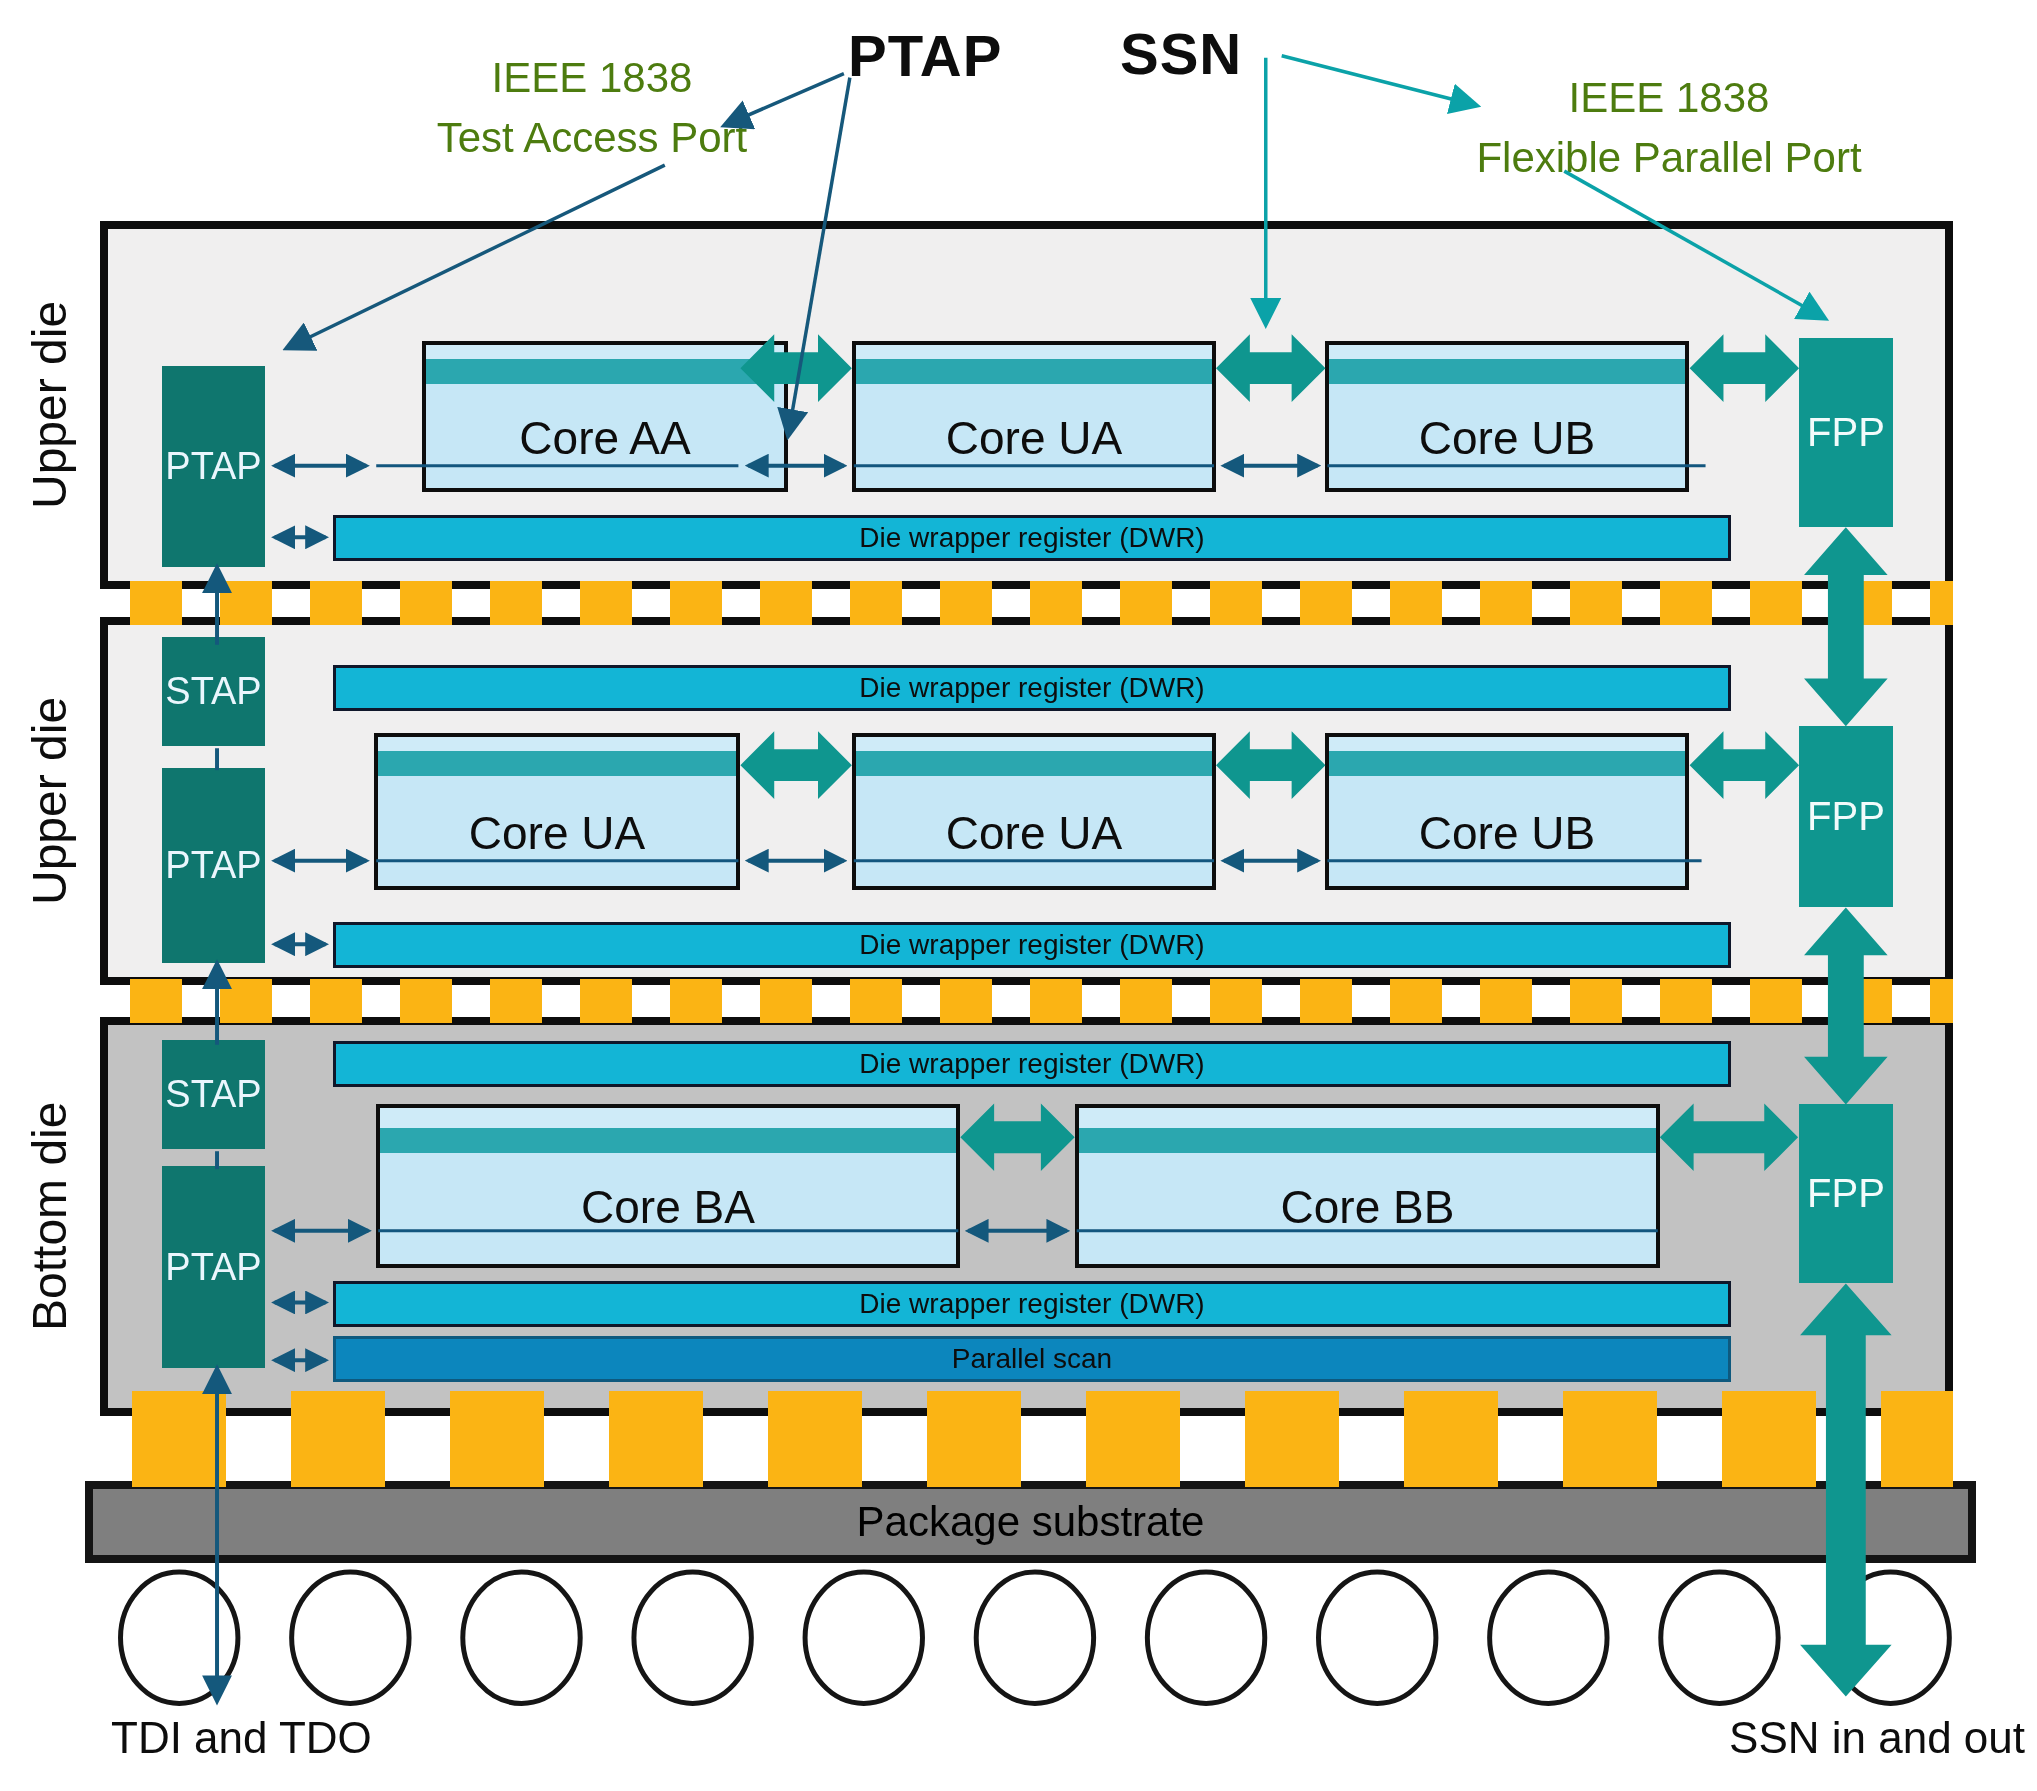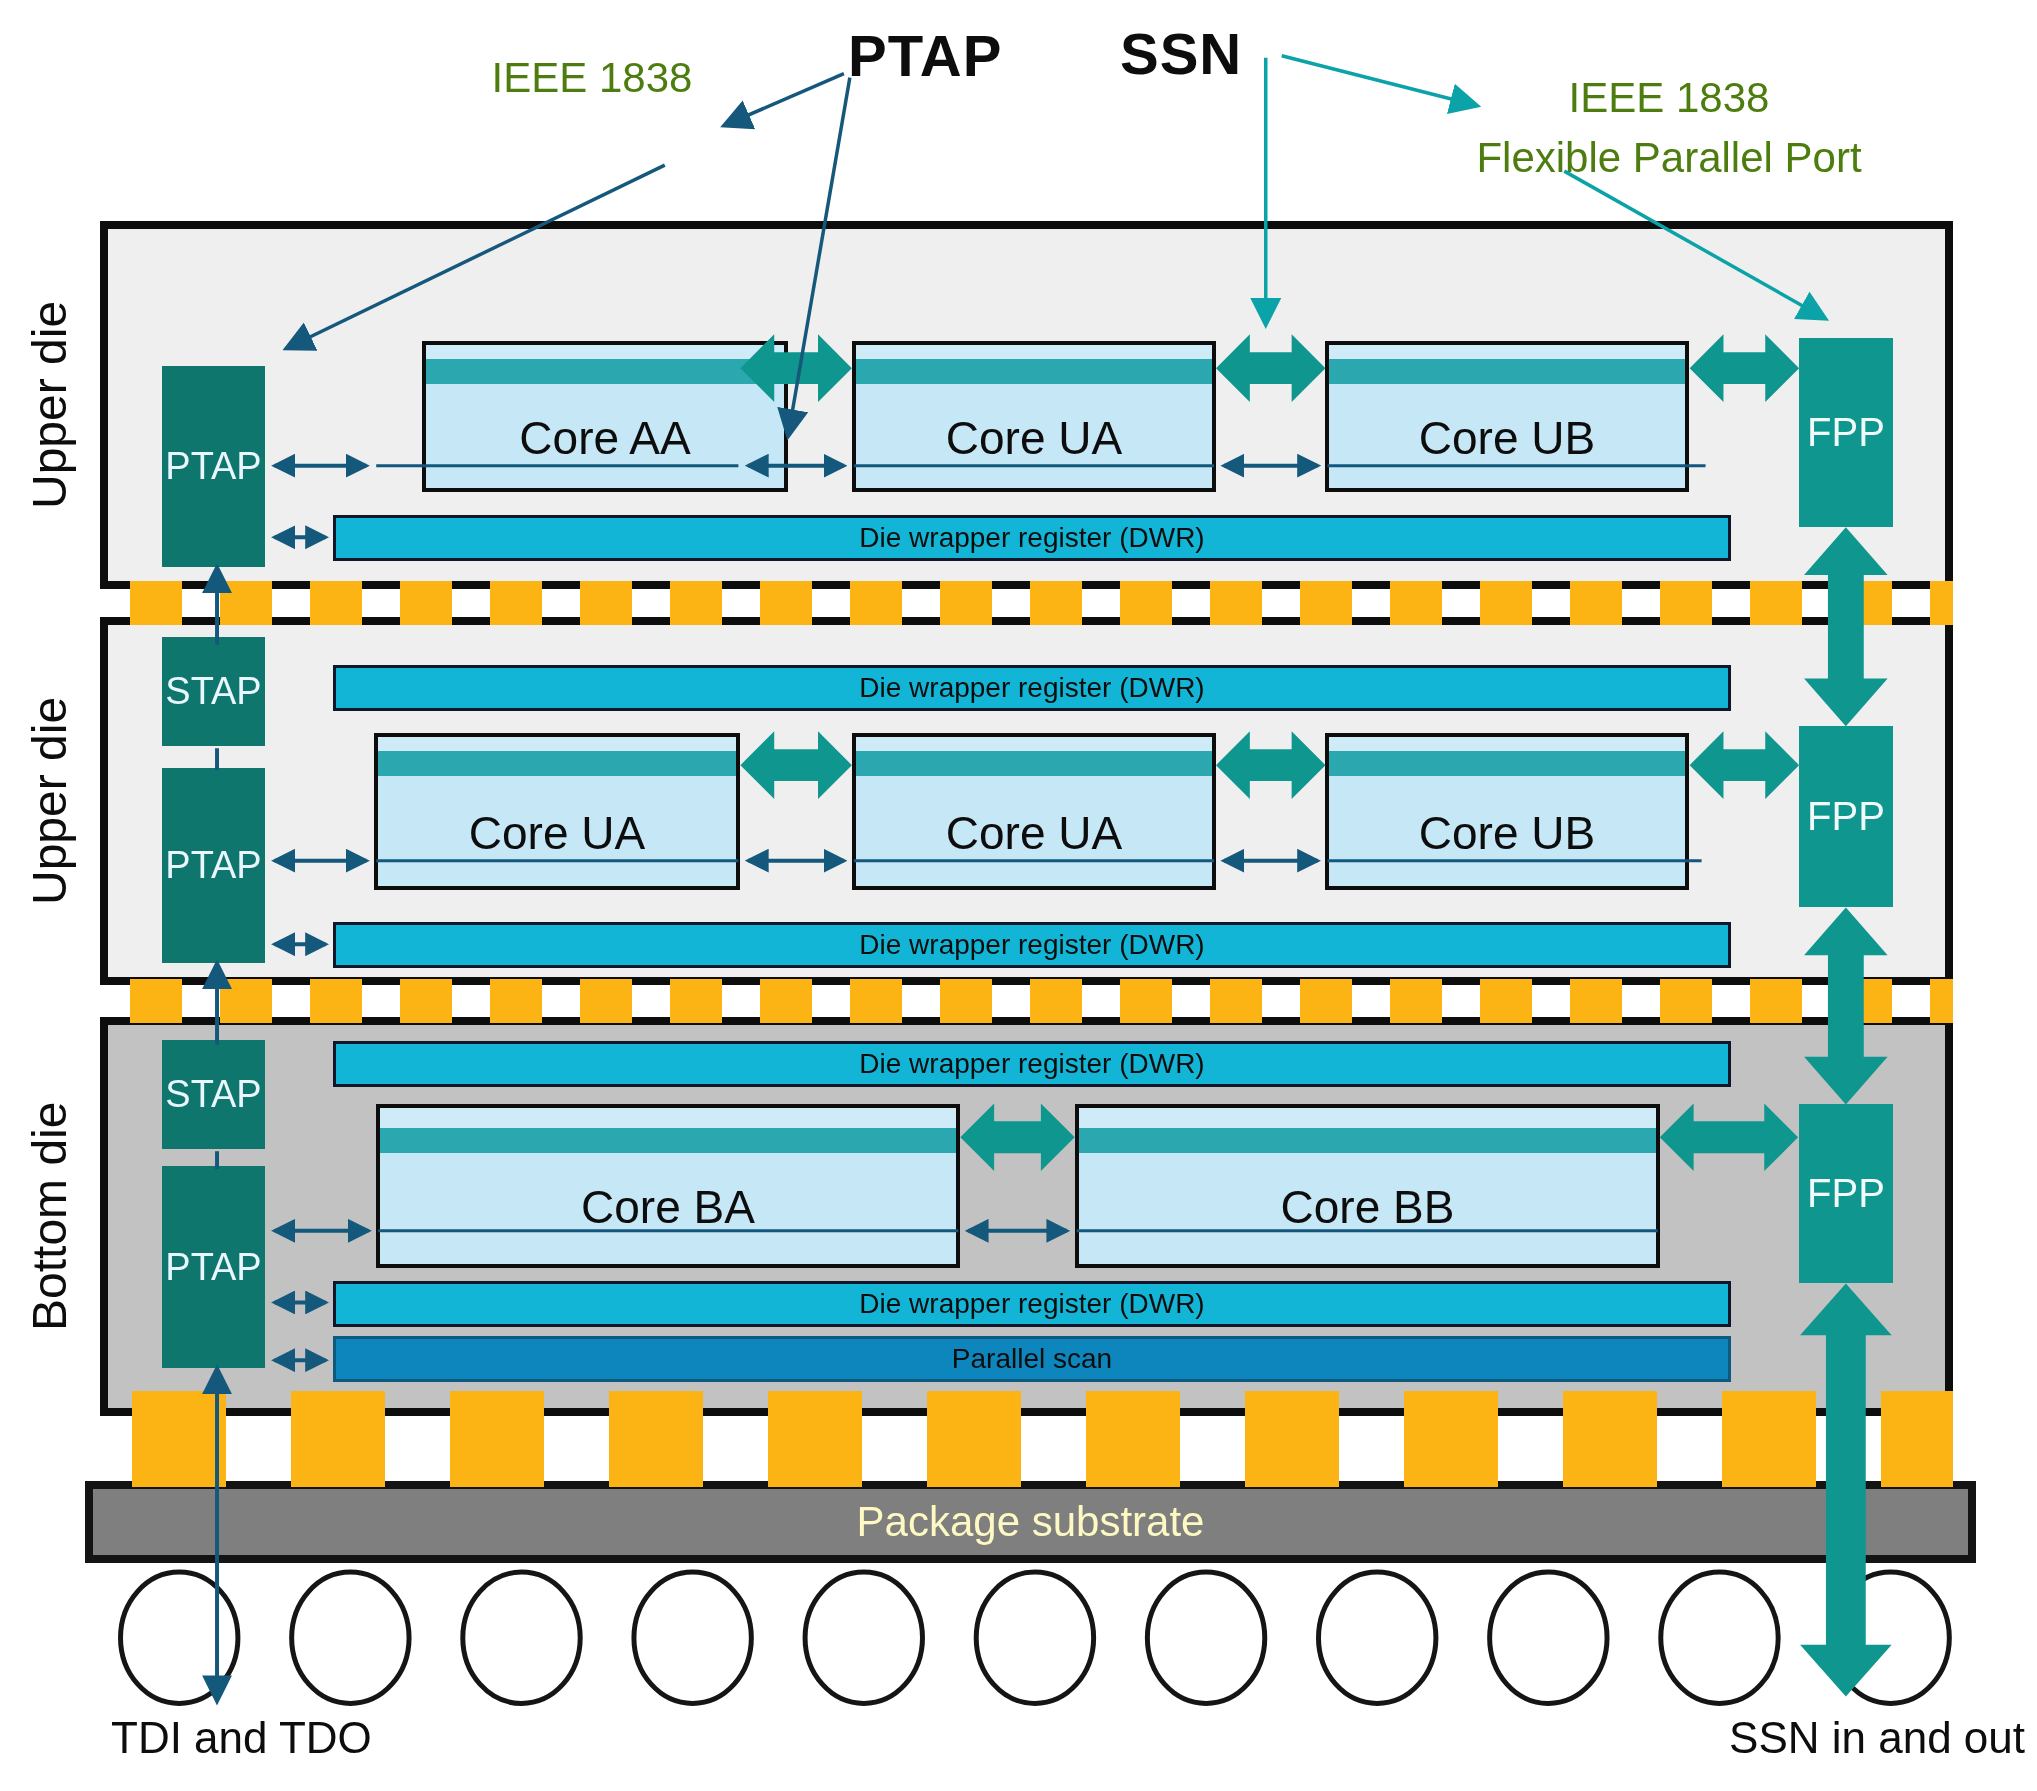--- a/index.html
+++ b/index.html
@@ -39,33 +39,34 @@
   .fpp{background:#0f968f;color:#f2fbfb;font-size:40px;display:flex;align-items:center;
        justify-content:center;z-index:3;}
 
   
   .strip{z-index:5;}
   .strip.micro{background:repeating-linear-gradient(90deg,transparent 0 30px,#fbb414 30px 82px,transparent 82px 90px);}
   .strip.bump{background:repeating-linear-gradient(90deg,transparent 0 32px,#fbb414 32px 126px,transparent 126px 159px);}
 
   
   .substrate{border:8px solid #141414;background:#7f7f7f;display:flex;align-items:center;
-       justify-content:center;font-size:42px;color:#fef9c3;z-index:1;}
+       justify-content:center;font-size:42px;color:#000000;z-index:1;}
 
   .botlbl{font-size:44px;color:#0d0d0d;z-index:2;}
 
   svg.overlay{position:absolute;left:0;top:0;z-index:10;pointer-events:none;}
 </style>
 </head>
 <body>
 
 <div class="canvas">
 
   <div class="abs toplbl" style="left:393px;top:48px;width:398px;">
     <div>IEEE 1838</div>
+    <div>Test Access Port</div>
   </div>
   <div class="abs biglbl" style="left:848px;top:22px;">PTAP</div>
   <div class="abs biglbl" style="left:1120px;top:20px;">SSN</div>
   <div class="abs toplbl" style="left:1413px;top:68px;width:512px;">
     <div>IEEE 1838</div>
     <div>Flexible Parallel Port</div>
   </div>
 
   <div class="abs die" style="left:100px;top:221px;width:1853px;height:368px;"></div>
   <div class="abs die" style="left:100px;top:617px;width:1853px;height:368px;"></div>

